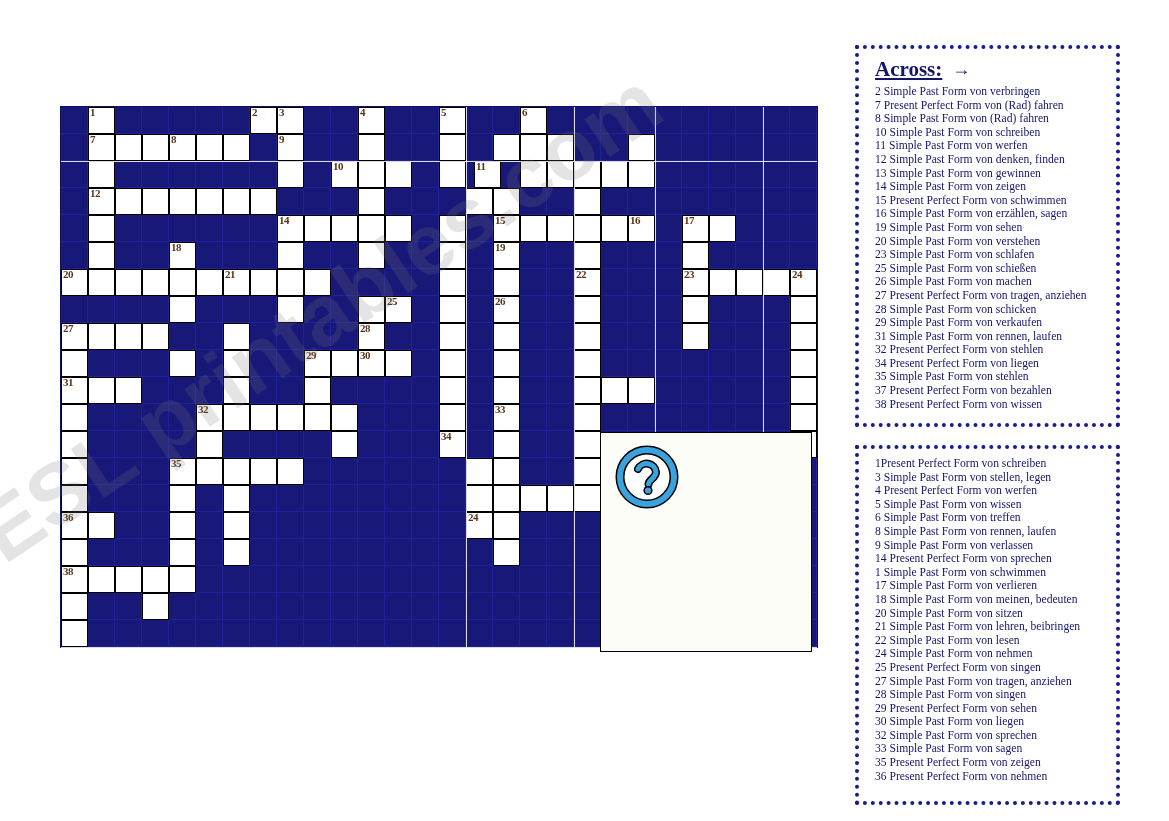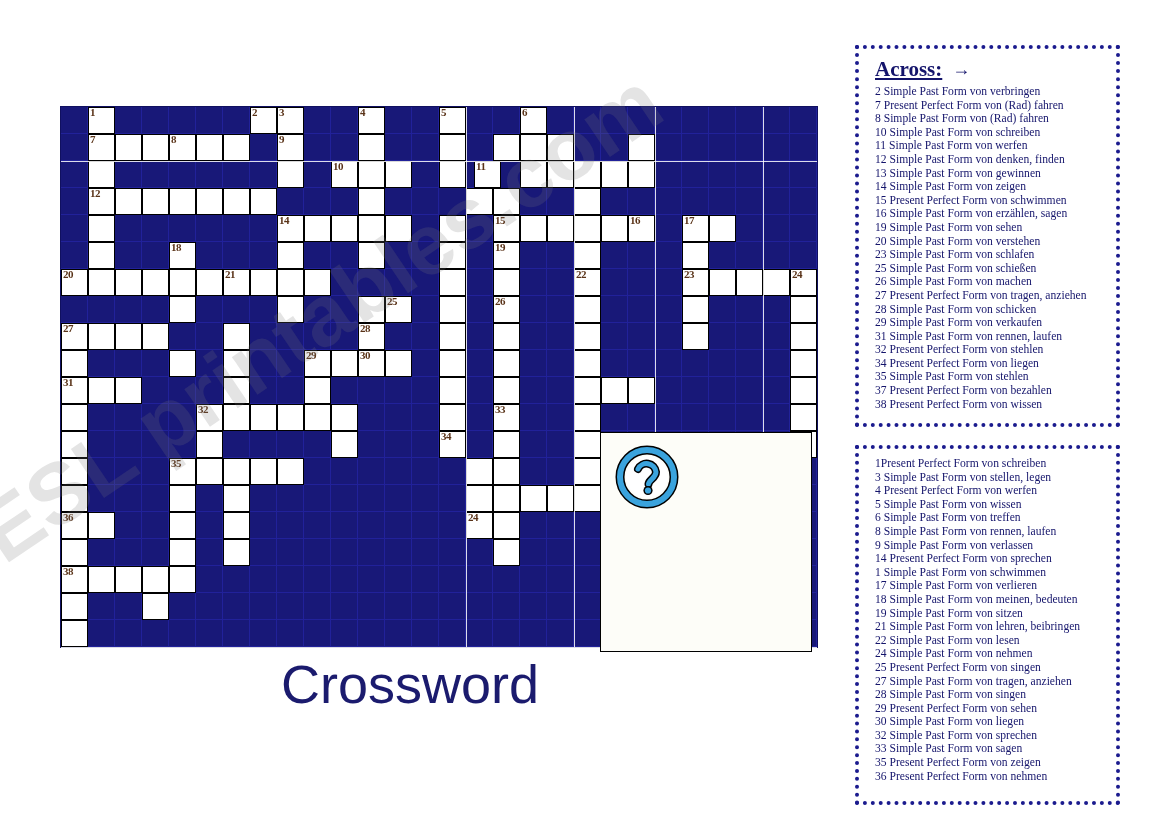--- a/index.html
+++ b/index.html
@@ -785,21 +785,20 @@
     <circle cx="32" cy="32" r="27" fill="none" stroke="#3aa3dd" stroke-width="6"></circle>
     <circle cx="32" cy="32" r="21" fill="#ffffff"></circle>
     <path d="M23 24 a9.5 9.5 0 0 1 18 3 c0 6 -7 7.5 -7.5 12" fill="none" stroke="#000000" stroke-width="8" stroke-linecap="round"></path>
     <path d="M23 24 a9.5 9.5 0 0 1 18 3 c0 6 -7 7.5 -7.5 12" fill="none" stroke="#3aa3dd" stroke-width="5" stroke-linecap="round"></path>
     <circle cx="33" cy="45.5" r="4.6" fill="#000000"></circle>
     <circle cx="33" cy="45.5" r="3.1" fill="#3aa3dd"></circle>
   </svg>
 </div>
 
 <div id="title">
-  <div class="line">Crossword</div>
 </div>
 
 <div class="clue-panel" id="across-panel">
   <div class="clue-head">
     <span class="ht">Across:</span>
     <span class="arrow">→</span>
   </div>
   <ul class="clue-list" id="across-list">
       <li>2 Simple Past  Form von verbringen</li>
       <li>7 Present Perfect Form von (Rad) fahren</li>
@@ -834,21 +833,21 @@
       <li>3 Simple Past  Form von stellen, legen</li>
       <li>4 Present Perfect Form von werfen</li>
       <li>5 Simple Past  Form von wissen</li>
       <li>6 Simple Past  Form von treffen</li>
       <li>8 Simple Past  Form von rennen, laufen</li>
       <li>9 Simple Past  Form von verlassen</li>
       <li>14 Present Perfect Form von sprechen</li>
       <li>1 Simple Past  Form von schwimmen</li>
       <li>17 Simple Past  Form von verlieren</li>
       <li>18 Simple Past  Form von meinen, bedeuten</li>
-      <li>19 Simple Past  Form von sitzen</li>
+      <li>20 Simple Past  Form von sitzen</li>
       <li>21 Simple Past  Form von lehren, beibringen</li>
       <li>22 Simple Past  Form von lesen</li>
       <li>24 Simple Past  Form von nehmen</li>
       <li>25 Present Perfect Form von singen</li>
       <li>27 Simple Past  Form von tragen, anziehen</li>
       <li>28 Simple Past  Form von singen</li>
       <li>29 Present Perfect Form von sehen</li>
       <li>30 Simple Past  Form von liegen</li>
       <li>32 Simple Past  Form von sprechen</li>
       <li>33 Simple Past  Form von sagen</li>

